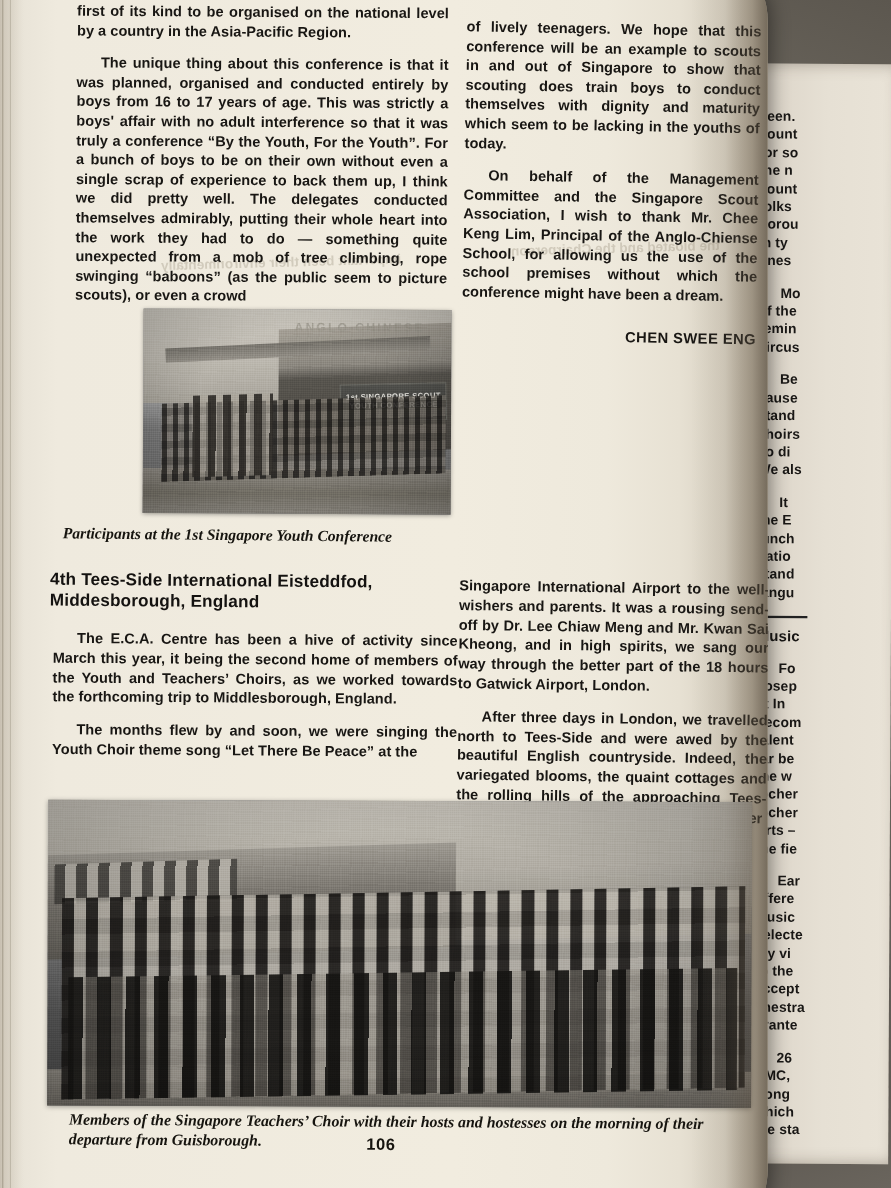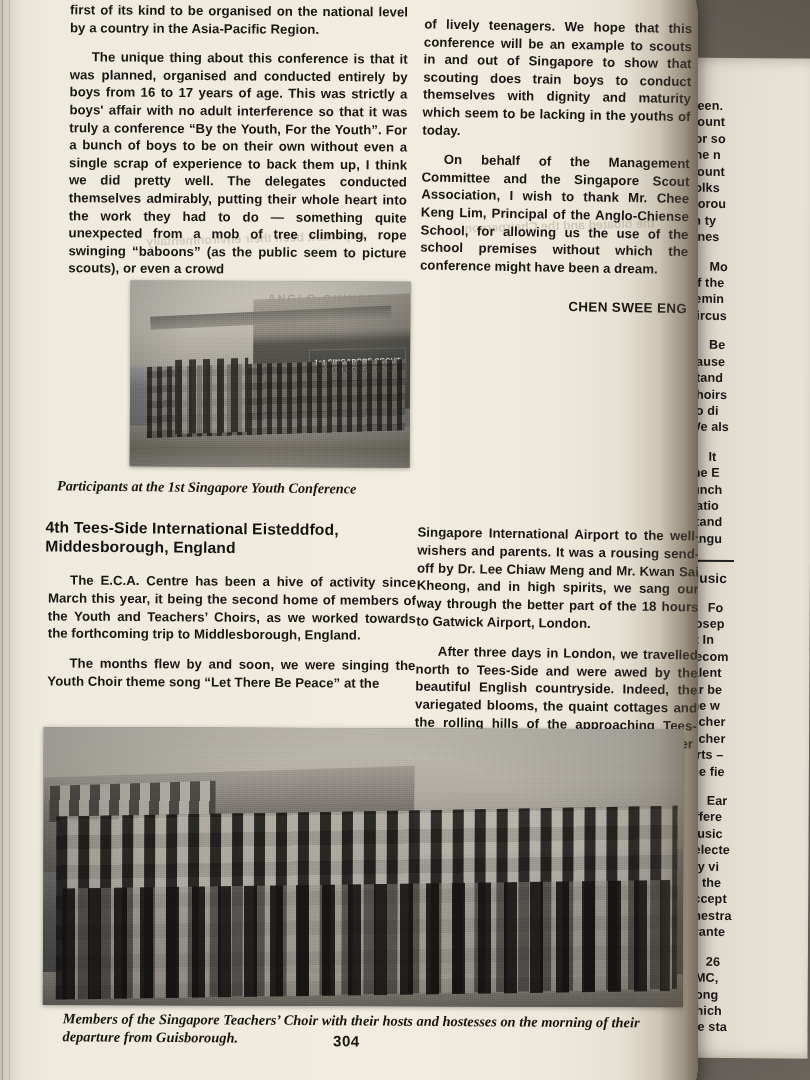--- a/index.html
+++ b/index.html
@@ -430,21 +430,21 @@
              transform:skewY(-1.2deg);"></div>
         <div style="position:absolute;left:3%;top:56%;width:95%;height:40%;
              background:repeating-linear-gradient(90deg, rgba(22,21,19,.92) 0 13px, rgba(140,135,126,.45) 13px 26px);
              transform:skewY(-1deg);"></div>
         <div class="grain"></div>
         <div class="vig"></div>
       </div>
 
       <div class="cap-italic" id="cap2">Members of the Singapore Teachers’ Choir with their hosts and hostesses on the morning of their departure from Guisborough.</div>
 
-      <div class="folio">304</div>
+      <div class="folio">106</div>
     </div>
 
     <div class="near-leftedge"></div>
     <div class="edge-line" style="left:10px;"></div>
     <div class="edge-line" style="left:17px;opacity:.6;"></div>
     <div class="near-curl"></div>
   </div>
 
 </div>
 

